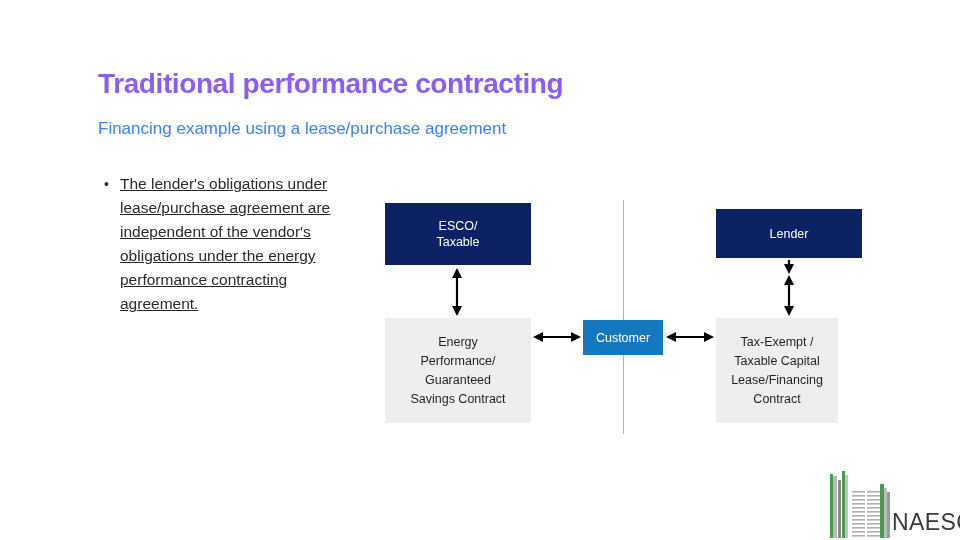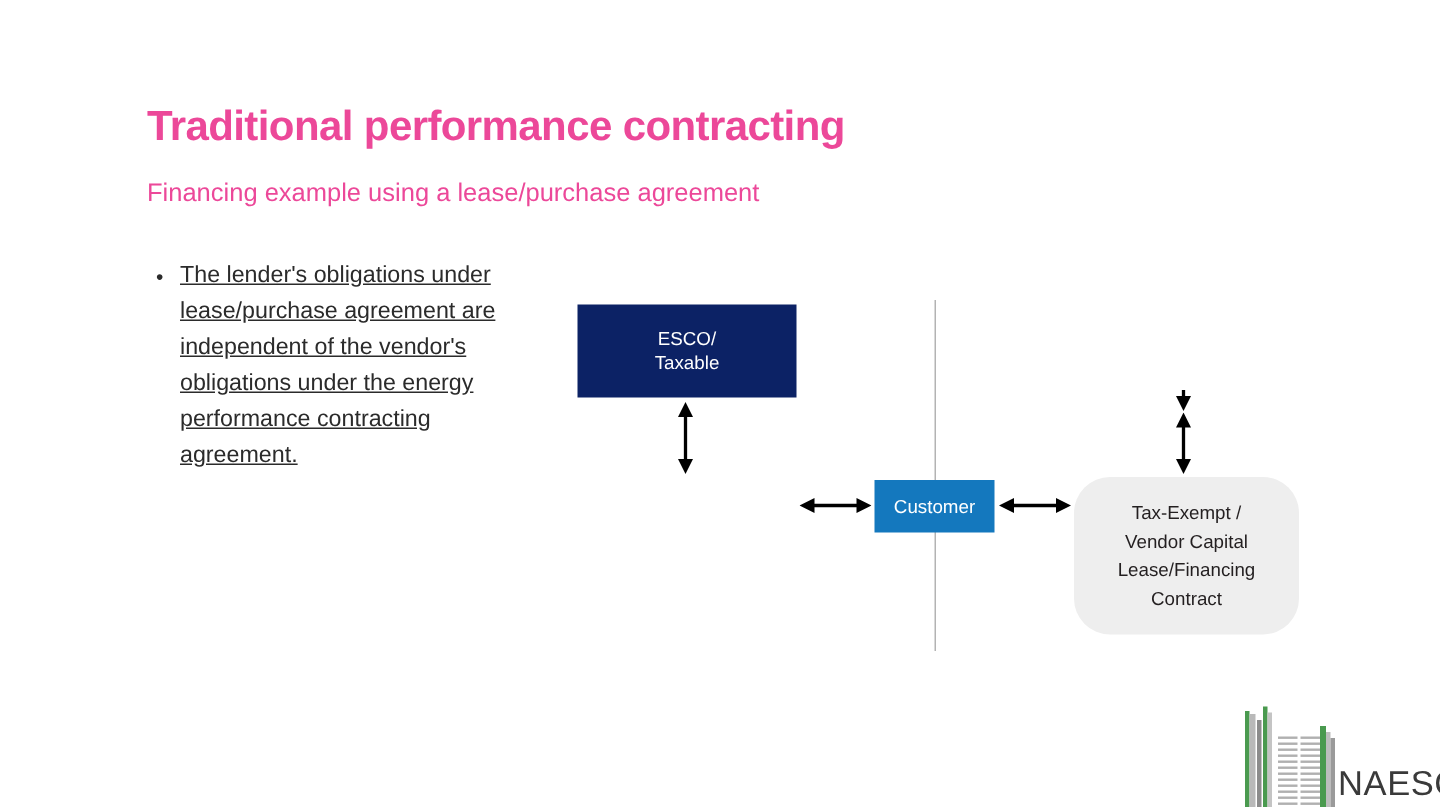--- a/index.html
+++ b/index.html
@@ -17,30 +17,30 @@
   }
 
   
   #slide-title {
     position: absolute;
     left: 98px;
     top: 68px;
     font-size: 28px;
     font-weight: bold;
     letter-spacing: -0.4px;
-    color: #ec4899;
+    color: #8b5cf6;
     white-space: nowrap;
   }
   #slide-subtitle {
     position: absolute;
     left: 98px;
     top: 119px;
     font-size: 17px;
     font-weight: normal;
-    color: #ec4899;
+    color: #3b82f6;
     white-space: nowrap;
   }
 
   
   #bullet-list {
     position: absolute;
     left: 104px;
     top: 172px;
     width: 250px;
   }
@@ -107,21 +107,21 @@
   .node-blue {
     background: #1478be;
     color: #ffffff;
     font-size: 12.5px;
     line-height: 16px;
   }
 
   #node-esco   { left: 15px;  top: 13px;  width: 146px; height: 62px; }
   #node-lender { left: 346px; top: 19px;  width: 146px; height: 49px; }
   #node-epc    { left: 15px;  top: 128px; width: 146px; height: 105px; }
-  #node-lease  { left: 346px; top: 128px; width: 150px; height: 105px; border-radius: 24px; }
+  #node-lease  { left: 346px; top: 128px; width: 122px; height: 105px; }
   #node-customer { left: 213px; top: 130px; width: 80px; height: 35px; }
 
   .arrow { position: absolute; }
   #arrow-esco-epc     { left: 80px;  top: 78px;  width: 14px; height: 48px; }
   #arrow-lender-short { left: 412px; top: 70px;  width: 14px; height: 14px; }
   #arrow-lender-lease { left: 412px; top: 85px;  width: 14px; height: 41px; }
   #arrow-epc-customer { left: 163px; top: 140px; width: 48px; height: 14px; }
   #arrow-customer-lease { left: 296px; top: 140px; width: 48px; height: 14px; }
 
   
@@ -160,26 +160,39 @@
 
   <div class="divider-line"></div>
 
   <div id="node-esco" class="node node-navy">
     <div>
       <span class="node-line">ESCO/</span>
       <span class="node-line">Taxable</span>
     </div>
   </div>
 
-
+  <div id="node-lender" class="node node-navy">
+    <div>
+      <span class="node-line">Lender</span>
+    </div>
+  </div>
+
+  <div id="node-epc" class="node node-gray">
+    <div>
+      <span class="node-line">Energy</span>
+      <span class="node-line">Performance/</span>
+      <span class="node-line">Guaranteed</span>
+      <span class="node-line">Savings Contract</span>
+    </div>
+  </div>
 
   <div id="node-lease" class="node node-gray">
     <div>
       <span class="node-line">Tax-Exempt /</span>
-      <span class="node-line">Vendor Capital</span>
+      <span class="node-line">Taxable Capital</span>
       <span class="node-line">Lease/Financing</span>
       <span class="node-line">Contract</span>
     </div>
   </div>
 
   <div id="node-customer" class="node node-blue">
     <div>
       <span class="node-line">Customer</span>
     </div>
   </div>

